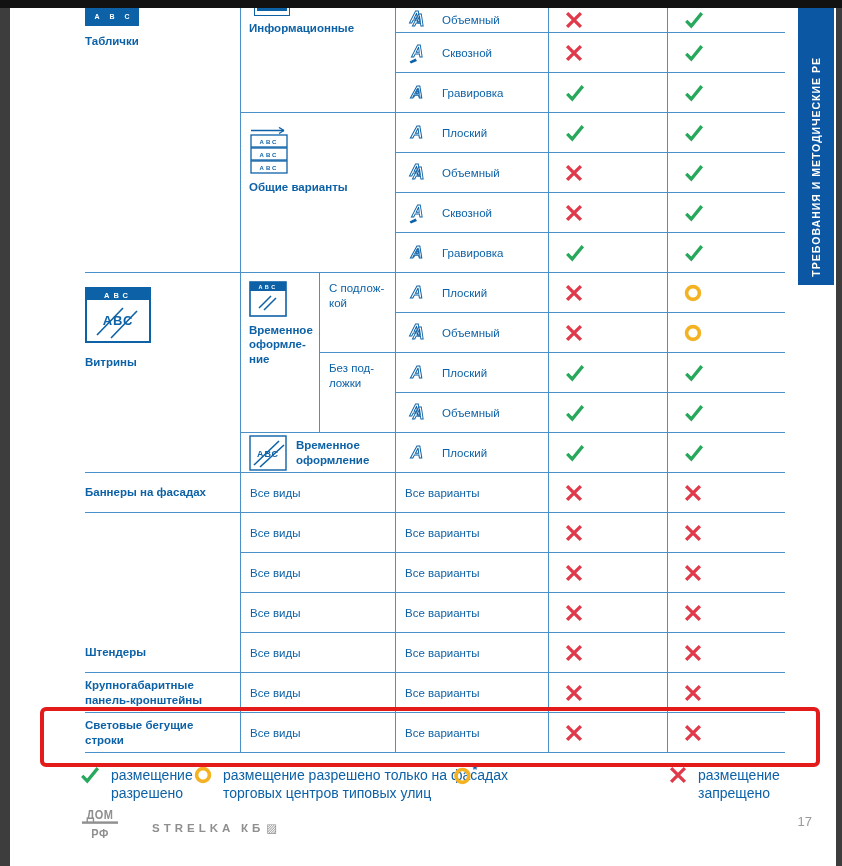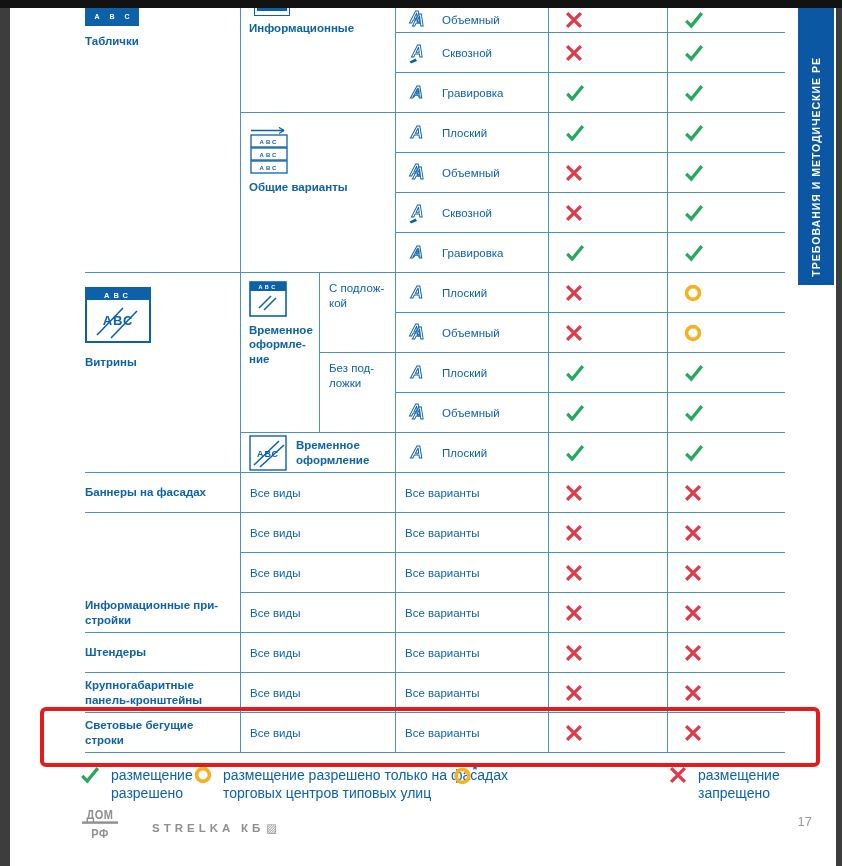--- a/index.html
+++ b/index.html
@@ -393,22 +393,20 @@
       <div class="mark-cell br bb" style="grid-area: 15 / 5 / 16 / 6;">
         <svg class="mk" width="22" height="22" viewBox="0 0 24 24">
           <path d="M4.5 4.5 L19.5 19.5 M19.5 4.5 L4.5 19.5" fill="none" stroke="#e0394a" stroke-width="3.6"></path>
         </svg>
       </div>
       <div class="mark-cell bb" style="grid-area: 15 / 6 / 16 / 7;">
         <svg class="mk" width="22" height="22" viewBox="0 0 24 24">
           <path d="M4.5 4.5 L19.5 19.5 M19.5 4.5 L4.5 19.5" fill="none" stroke="#e0394a" stroke-width="3.6"></path>
         </svg>
       </div>
-      <div class="cat-cell simple bb" style="grid-area: 16 / 1 / 17 / 2;"><span>Информационные при-
-стройки</span></div>
       <div class="plain-cell bl br bb" style="grid-area: 16 / 2 / 17 / 4;">
         <span>Все виды</span>
       </div>
       <div class="plain-cell br bb" style="grid-area: 16 / 4 / 17 / 5;">
         <span>Все варианты</span>
       </div>
       <div class="mark-cell br bb" style="grid-area: 16 / 5 / 17 / 6;">
         <svg class="mk" width="22" height="22" viewBox="0 0 24 24">
           <path d="M4.5 4.5 L19.5 19.5 M19.5 4.5 L4.5 19.5" fill="none" stroke="#e0394a" stroke-width="3.6"></path>
         </svg>

